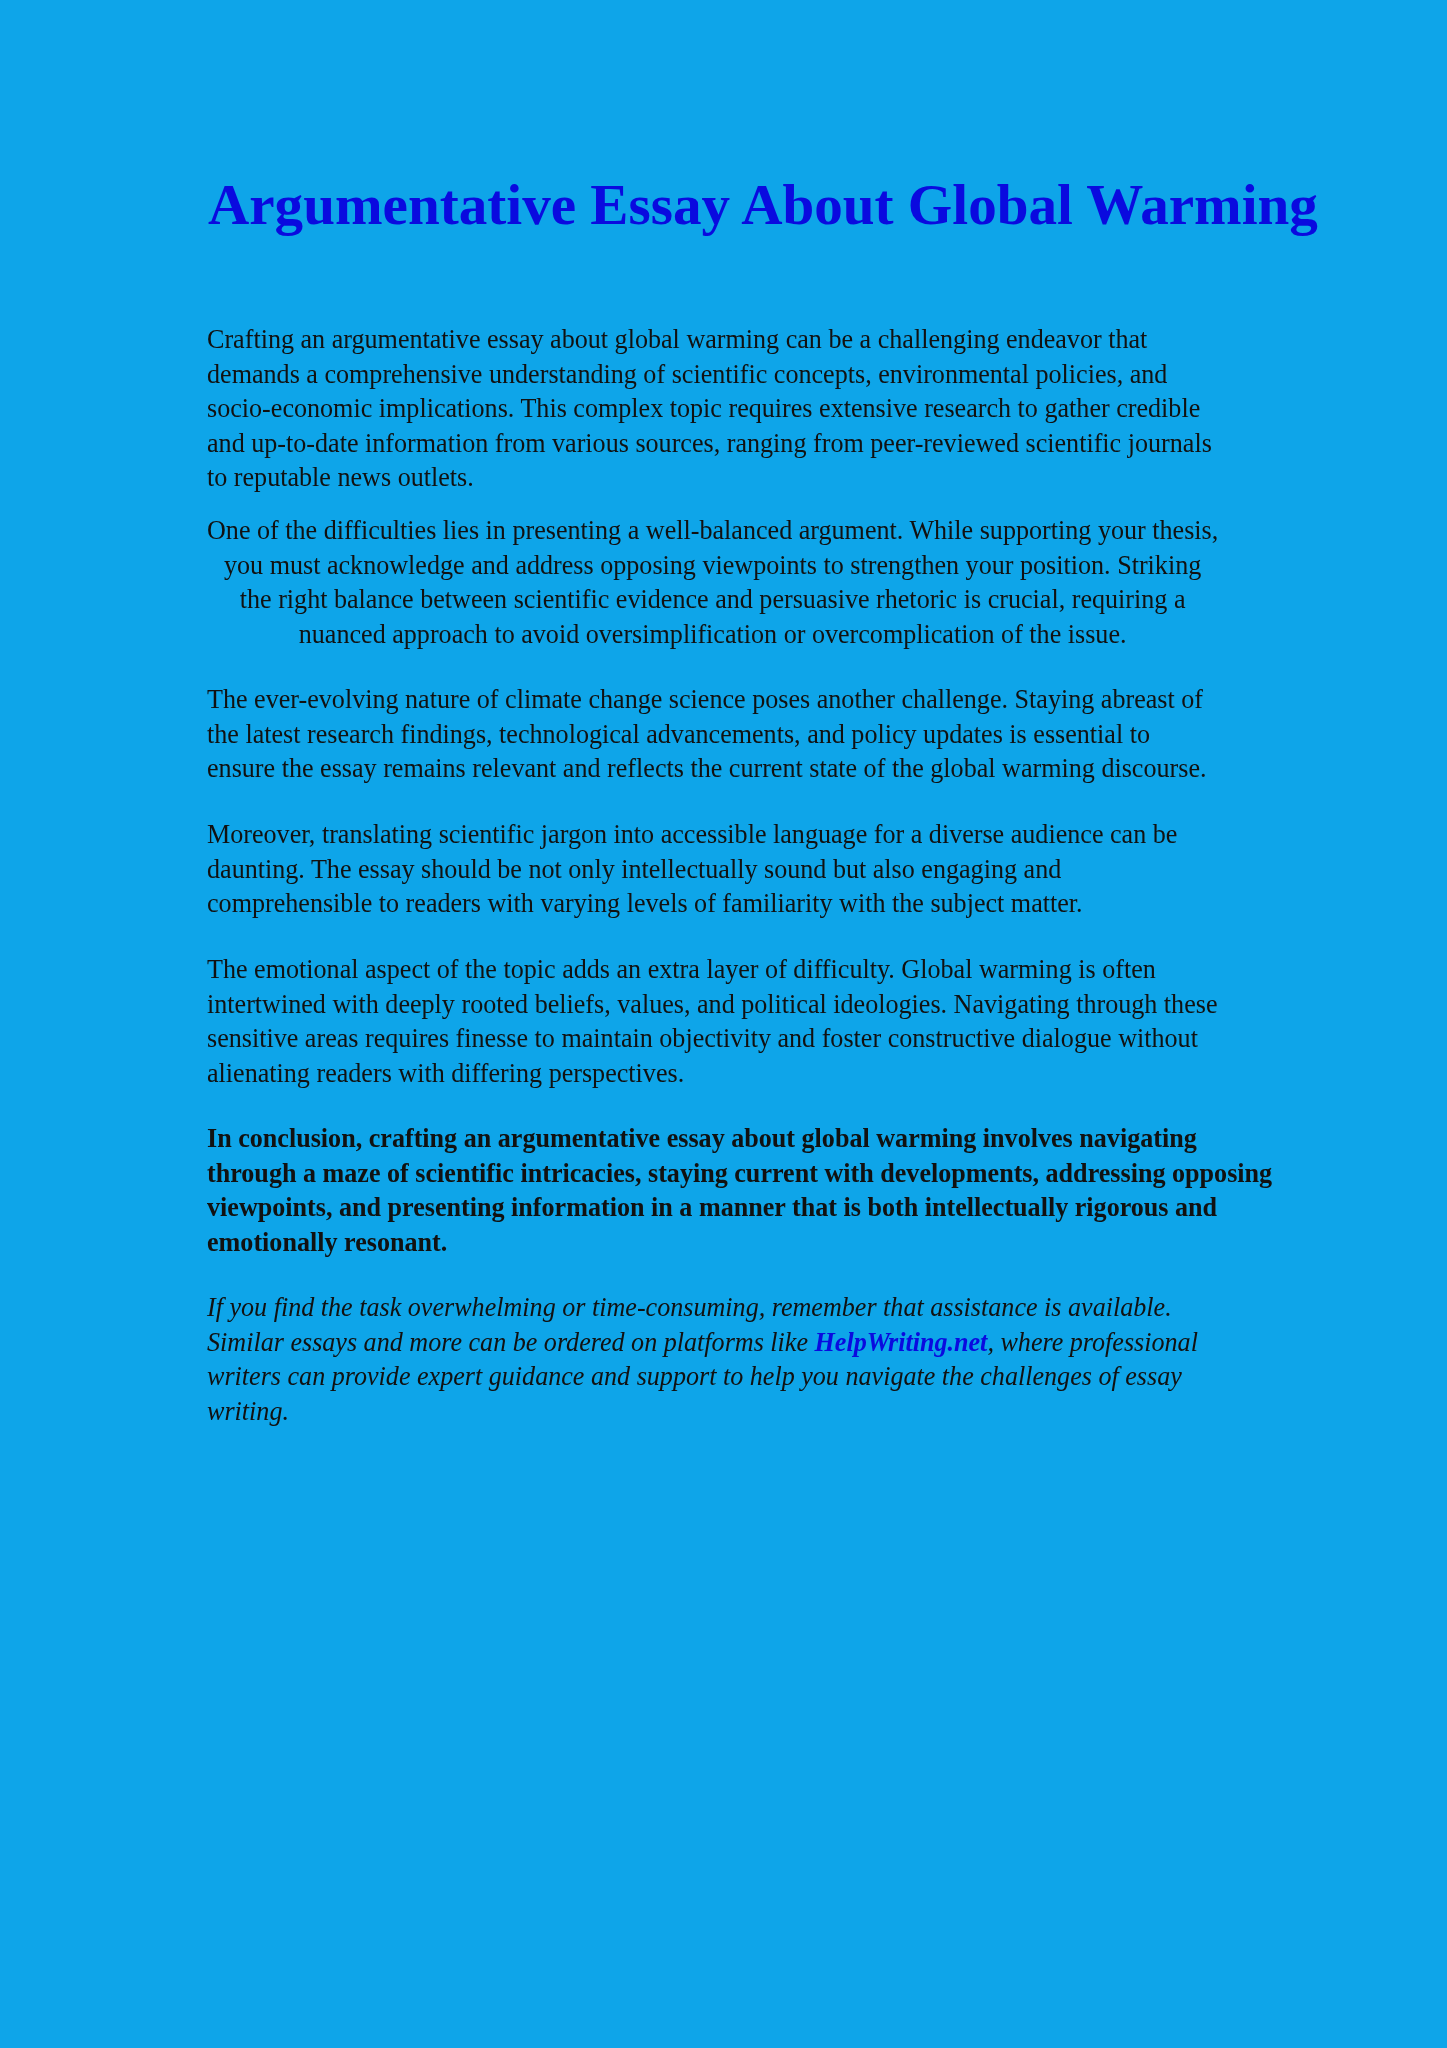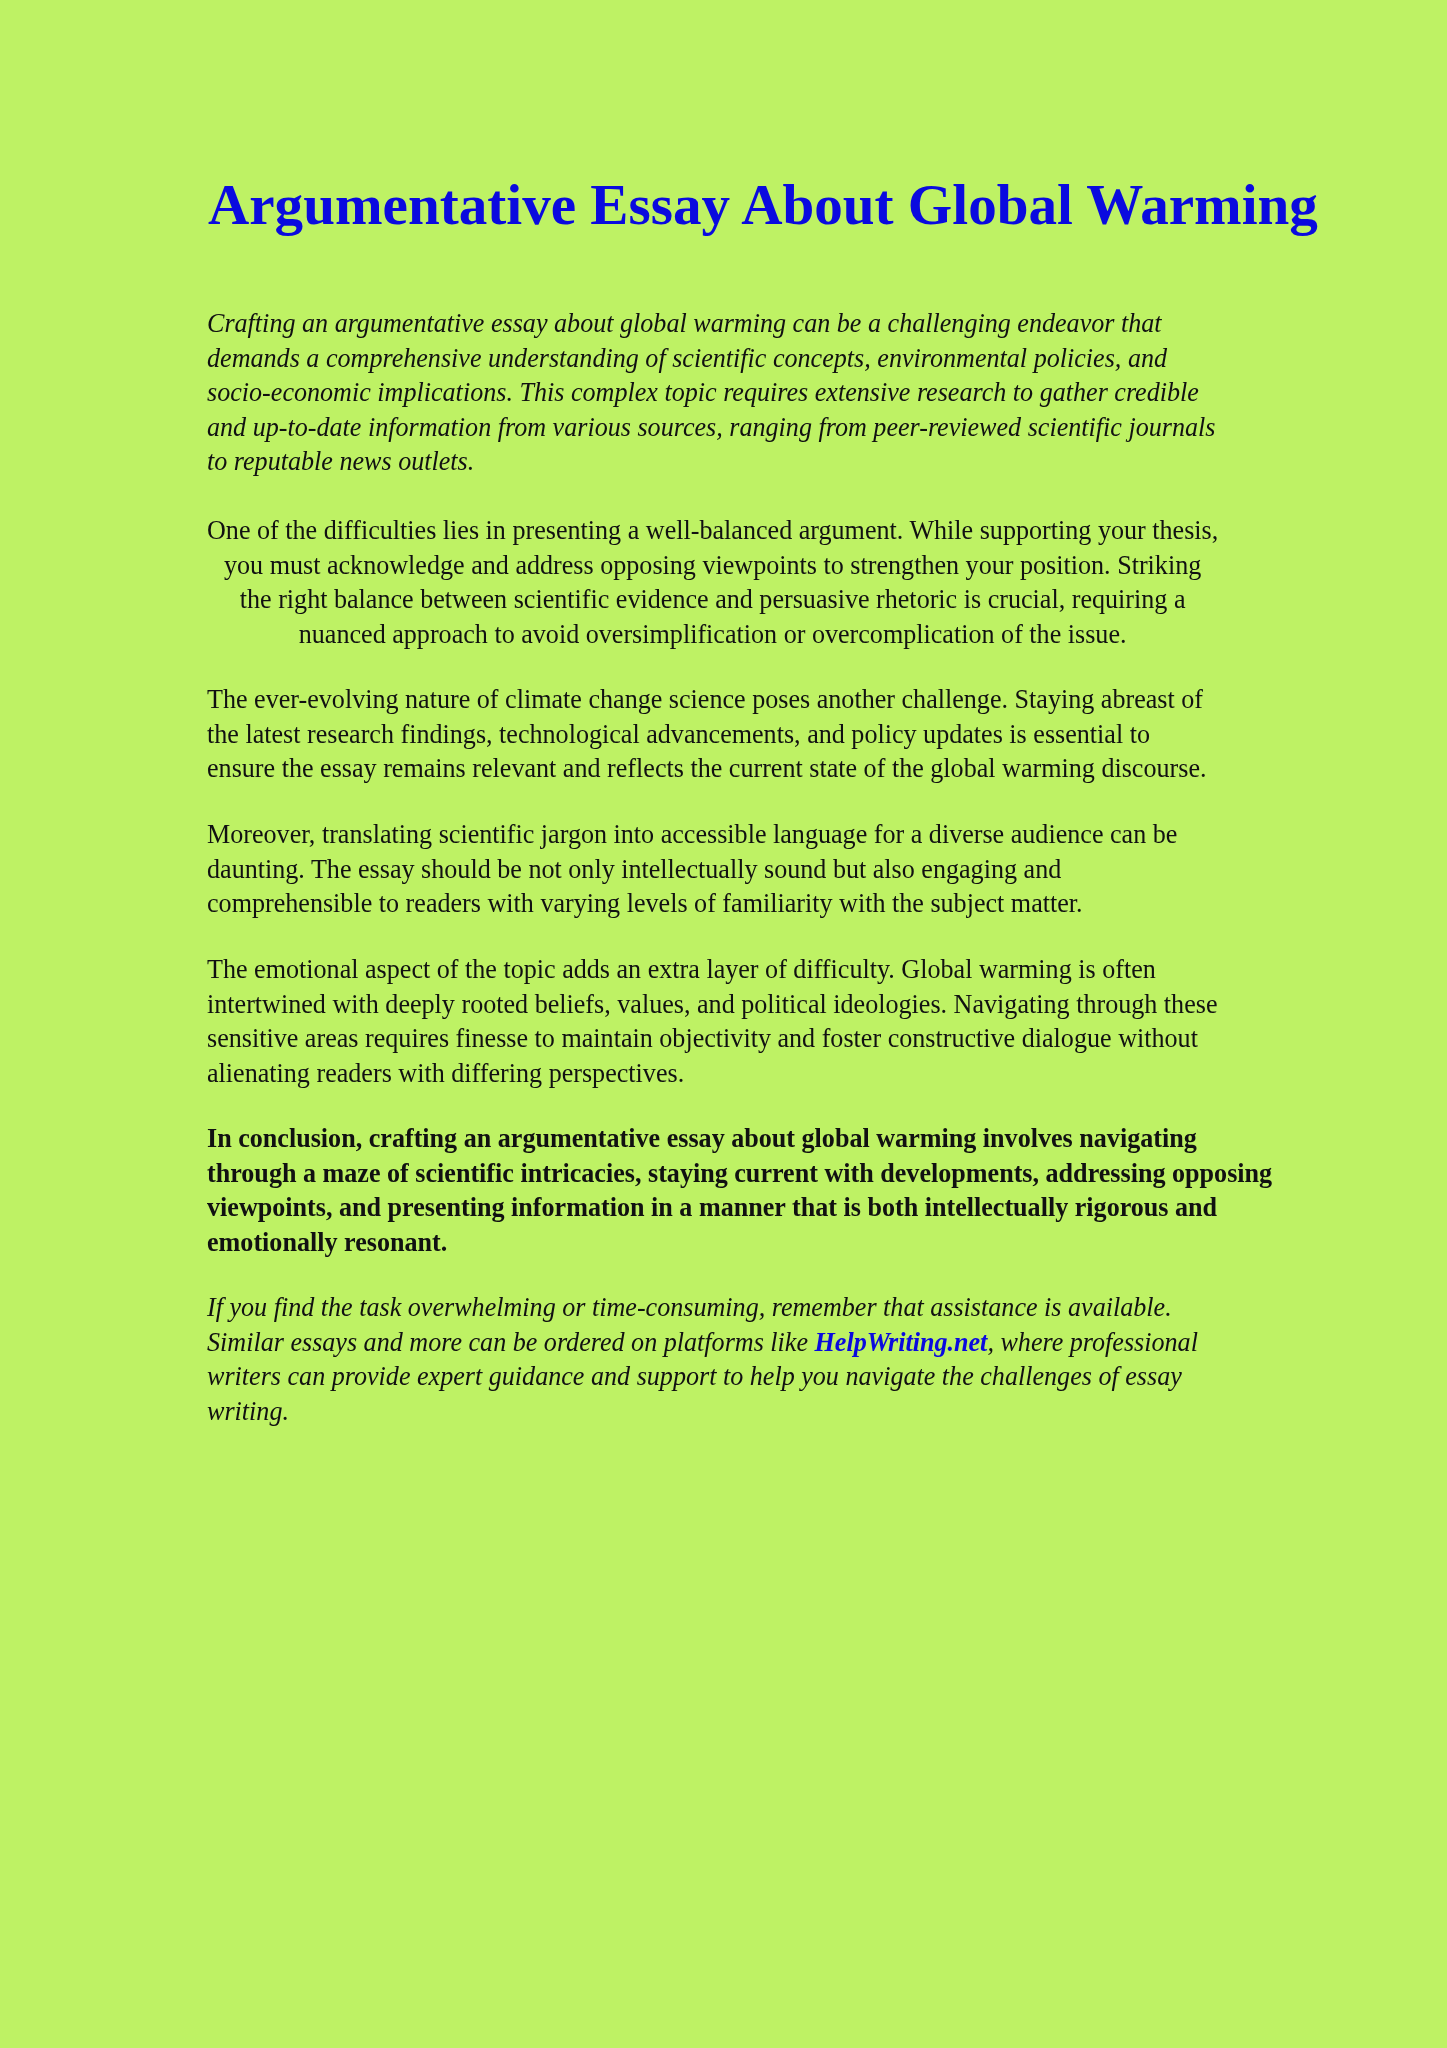--- a/index.html
+++ b/index.html
@@ -1,31 +1,31 @@
 <!DOCTYPE html>
 <html><head>
 <meta charset="utf-8">
 <style>
   html, body { margin:0; padding:0; background:#ffffff; }
   body { width:1447px; height:2048px; position:relative; overflow:hidden; }
-  .page { position:absolute; left:0; top:0; width:1447px; height:2048px; background:#bef264; }
+  .page { position:absolute; left:0; top:0; width:1447px; height:2048px; background:#0ea5e9; }
   .title {
     position:absolute; left:208px; top:170px;
     font-family:"Liberation Serif", serif; font-weight:bold;
     font-size:58px; line-height:70px; color:#0a0adf;
     white-space:nowrap; transform-origin:left top; transform:scaleX(0.985);
     margin:0;
   }
   .body {
     position:absolute; left:207px; top:306px; width:1200px;
     font-family:"Liberation Serif", serif; font-size:26.5px; color:#111;
   }
   .para { margin:0; }
   .line { display:block; white-space:nowrap; height:34.5px; line-height:34.5px; transform-origin:left center; transform:scaleX(0.985); }
-  .p1 { position:absolute; top:0;font-style:italic; }
+  .p1 { position:absolute; top:16px; }
   .p2 { position:absolute; top:207px;text-align:center; }
   .p3 { position:absolute; top:376px; }
   .p4 { position:absolute; top:511px; }
   .p5 { position:absolute; top:646px; }
   .p6 { position:absolute; top:815px;font-weight:bold; }
   .p7 { position:absolute; top:984px;font-style:italic; }
   .link { color:#0a0adf; font-weight:bold; text-decoration:none; }
 </style>
 </head>
 <body>

